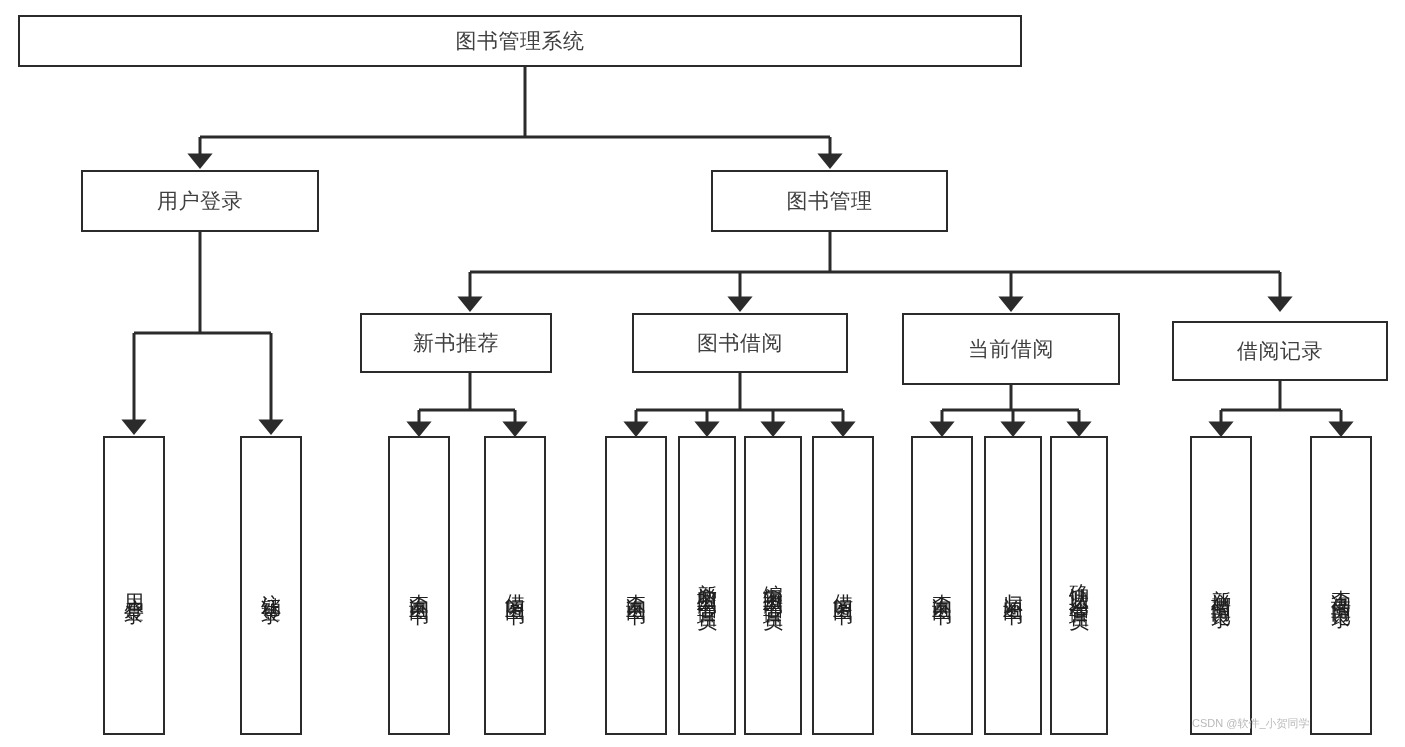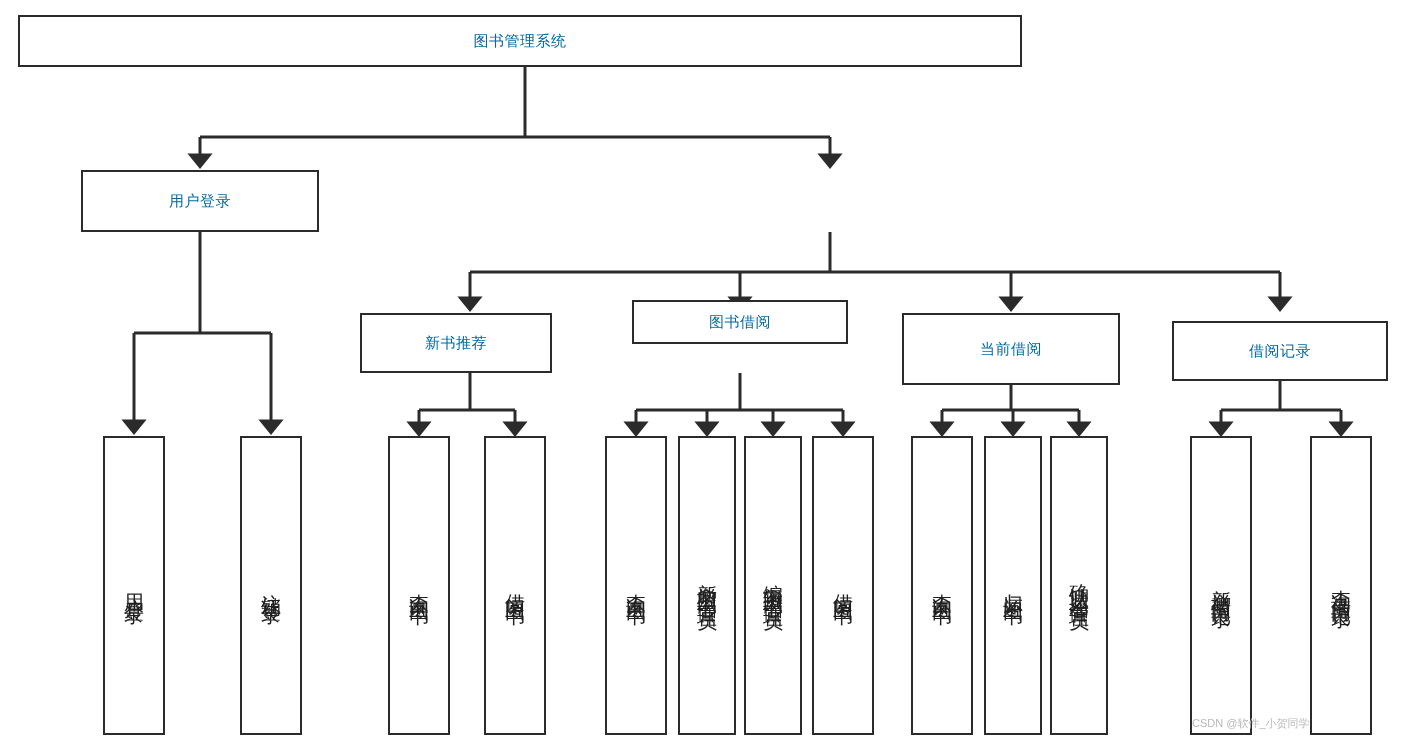--- a/index.html
+++ b/index.html
@@ -29,22 +29,22 @@
   .node-box {
     position: absolute;
     box-sizing: border-box;
     background: #ffffff;
     border: 2px solid #2b2b2b;
     display: flex;
     align-items: center;
     justify-content: center;
   }
   .node-label-h {
-    font-size: 15px;
-    color: #0369a1;
+    font-size: 21px;
+    color: #404040;
     line-height: 1.2;
     letter-spacing: 0.5px;
     white-space: nowrap;
   }
   .node-label-v {
     font-size: 20px;
     color: #1f1f1f;
     writing-mode: vertical-rl;
     text-orientation: upright;
     letter-spacing: 4px;
@@ -115,25 +115,28 @@
     </g>
   </svg>
 
   <div class="node-box" style="left: 18px; top: 15px; width: 1004px; height: 52px;">
     <span class="node-label-h">图书管理系统</span>
   </div>
 
   <div class="node-box" style="left: 81px; top: 170px; width: 238px; height: 62px;">
     <span class="node-label-h">用户登录</span>
   </div>
+  <div class="node-box" style="left: 711px; top: 170px; width: 237px; height: 62px;">
+    <span class="node-label-h">图书管理</span>
+  </div>
 
   <div class="node-box" style="left: 360px; top: 313px; width: 192px; height: 60px;">
     <span class="node-label-h">新书推荐</span>
   </div>
-  <div class="node-box" style="left: 632px; top: 300px; width: 216px; height: 44px;">
+  <div class="node-box" style="left: 632px; top: 313px; width: 216px; height: 60px;">
     <span class="node-label-h">图书借阅</span>
   </div>
   <div class="node-box" style="left: 902px; top: 313px; width: 218px; height: 72px;">
     <span class="node-label-h">当前借阅</span>
   </div>
   <div class="node-box" style="left: 1172px; top: 321px; width: 216px; height: 60px;">
     <span class="node-label-h">借阅记录</span>
   </div>
 
   <div class="node-box" style="left: 103px; top: 436px; width: 62px; height: 299px;">

